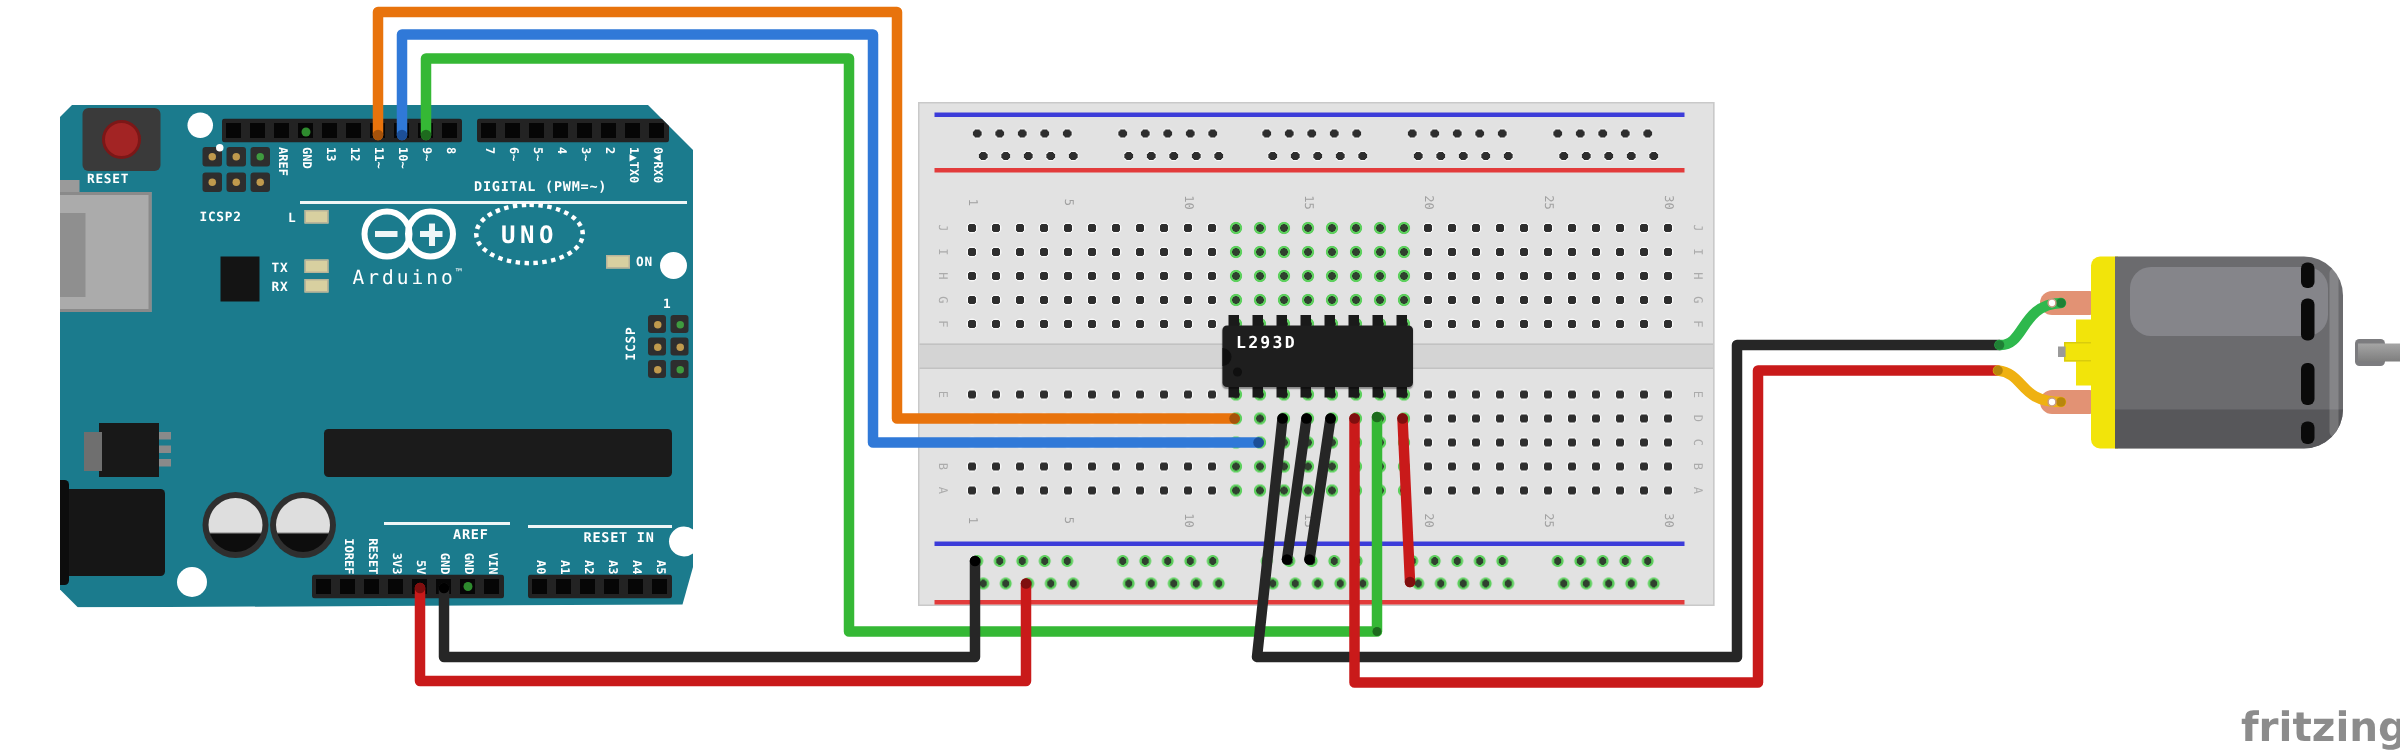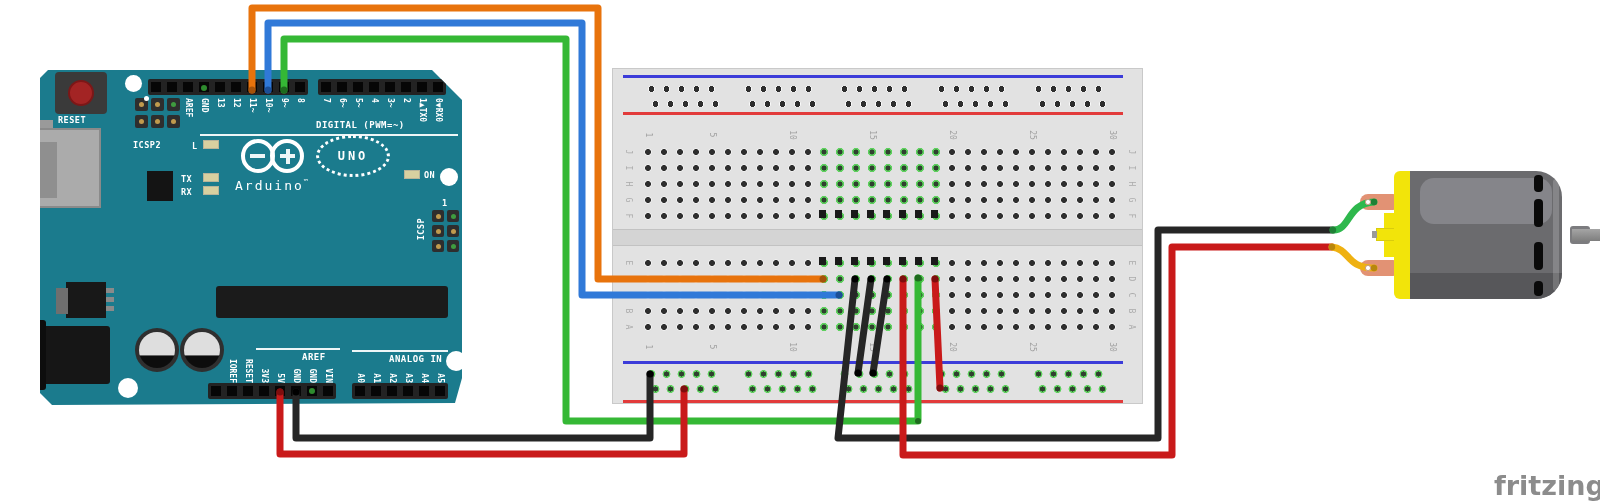--- a/index.html
+++ b/index.html
@@ -152,21 +152,21 @@
       <div class="silk" style="left:210px;top:84px;width:15px;height:4px;"></div>
       <div class="silk" style="left:240px;top:84px;width:15px;height:4px;"></div>
       <div class="silk" style="left:245.5px;top:78.5px;width:4px;height:15px;"></div>
     </div>
     <div class="ard-lbl" style="left:195px;top:108px;font-size:13px;letter-spacing:2px;font-weight:normal;">
       <span>Arduino</span><span style="font-size:7px;vertical-align:top;">™</span>
     </div>
 
     <div class="abs" style="left:276px;top:65px;width:74px;height:42px;border:3px dotted #fff;border-radius:50%;
                 display:flex;align-items:center;justify-content:center;">
-      <span class="ard-lbl" style="position:static;font-size:12px;letter-spacing:3px;">UNO</span>
+      <span class="ard-lbl" style="position:static;font-size:16px;letter-spacing:3px;">UNO</span>
     </div>
 
     <div class="abs" style="left:107px;top:101px;width:26px;height:30px;background:#141414;"></div>
     <div class="abs" style="left:176px;top:216px;width:232px;height:32px;background:#1b1b1b;border-radius:3px;"></div>
 
     <div>
       <div class="icsp-sq" style="left:392px;top:140px;width:12px;height:12px;">
           <div class="icsp-dot" style="background:#c09a4d;left:3.5px;top:3.5px;"></div>
         </div>
       <div class="icsp-sq" style="left:407px;top:140px;width:12px;height:12px;">
@@ -199,21 +199,21 @@
            background:linear-gradient(180deg,#dedede 0 63%,#0d0d0d 67%);"></div>
     </div>
     <div class="abs" style="left:140px;top:258px;width:44px;height:44px;border-radius:50%;background:#2f2f2f;">
       <div class="abs" style="left:4px;top:4px;width:36px;height:36px;border-radius:50%;
            background:linear-gradient(180deg,#dedede 0 63%,#0d0d0d 67%);"></div>
     </div>
 
     <div class="silk" style="left:216px;top:278px;width:84px;height:2px;"></div>
     <div class="ard-lbl" style="left:262px;top:282px;font-size:9px;">AREF</div>
     <div class="silk" style="left:312px;top:280px;width:96px;height:2px;"></div>
-    <div class="ard-lbl" style="left:349px;top:284px;font-size:9px;">ANALOG IN</div>
+    <div class="ard-lbl" style="left:349px;top:284px;font-size:9px;">RESET IN</div>
 
     <div class="pinlbl up" style="left:170px;top:286px;">IOREF</div>
     <div class="pinlbl up" style="left:186px;top:286px;">RESET</div>
     <div class="pinlbl up" style="left:202px;top:286px;">3V3</div>
     <div class="pinlbl up" style="left:218px;top:286px;">5V</div>
     <div class="pinlbl up" style="left:234px;top:286px;">GND</div>
     <div class="pinlbl up" style="left:250px;top:286px;">GND</div>
     <div class="pinlbl up" style="left:266px;top:286px;">VIN</div>
 
     <div class="pinlbl up" style="left:298px;top:286px;">A0</div>
@@ -311,20 +311,25 @@
   <div class="ic-stub" style="left:915px;top:210px;"></div>
     <div class="ic-stub" style="left:931px;top:210px;"></div>
   <div class="ic-stub" style="left:819px;top:257px;"></div>
     <div class="ic-stub" style="left:835px;top:257px;"></div>
   <div class="ic-stub" style="left:851px;top:257px;"></div>
     <div class="ic-stub" style="left:867px;top:257px;"></div>
   <div class="ic-stub" style="left:883px;top:257px;"></div>
     <div class="ic-stub" style="left:899px;top:257px;"></div>
   <div class="ic-stub" style="left:915px;top:257px;"></div>
     <div class="ic-stub" style="left:931px;top:257px;"></div>
+  <div id="ic-body" style="overflow:hidden;">
+    <div class="abs" style="left:-6px;top:15px;width:12px;height:12px;border-radius:50%;background:#0f0f0f;"></div>
+    <div class="abs" style="left:7px;top:28px;width:6px;height:6px;border-radius:50%;background:#0f0f0f;"></div>
+    <span class="abs" style="left:9px;top:5px;color:#fff;font-size:11px;font-weight:bold;letter-spacing:1.5px;">L293D</span>
+  </div>
 
   <div id="motor">
     <div class="term" style="left:2px;top:24px;"></div>
     <div class="term" style="left:2px;top:90px;"></div>
     <div class="abs" style="left:26px;top:43px;width:14px;height:44px;background:#f2e40a;"></div>
     <div class="abs" style="left:18px;top:58px;width:36px;height:13px;background:#f2e40a;border:1px solid #d9cc0c;"></div>
     <div class="abs" style="left:14px;top:61px;width:5px;height:7px;background:#9a9a9a;"></div>
     <div class="abs" style="left:212px;top:56px;width:20px;height:18px;background:#7c7c7f;border-radius:3px;"></div>
     <div class="abs" style="left:214px;top:59px;width:31px;height:12px;background:linear-gradient(180deg,#a5a5a5,#7e7e7e);"></div>
     <div class="abs" style="left:36px;top:1px;width:18px;height:128px;background:#f2e40a;border-radius:6px 0 0 6px;"></div>

